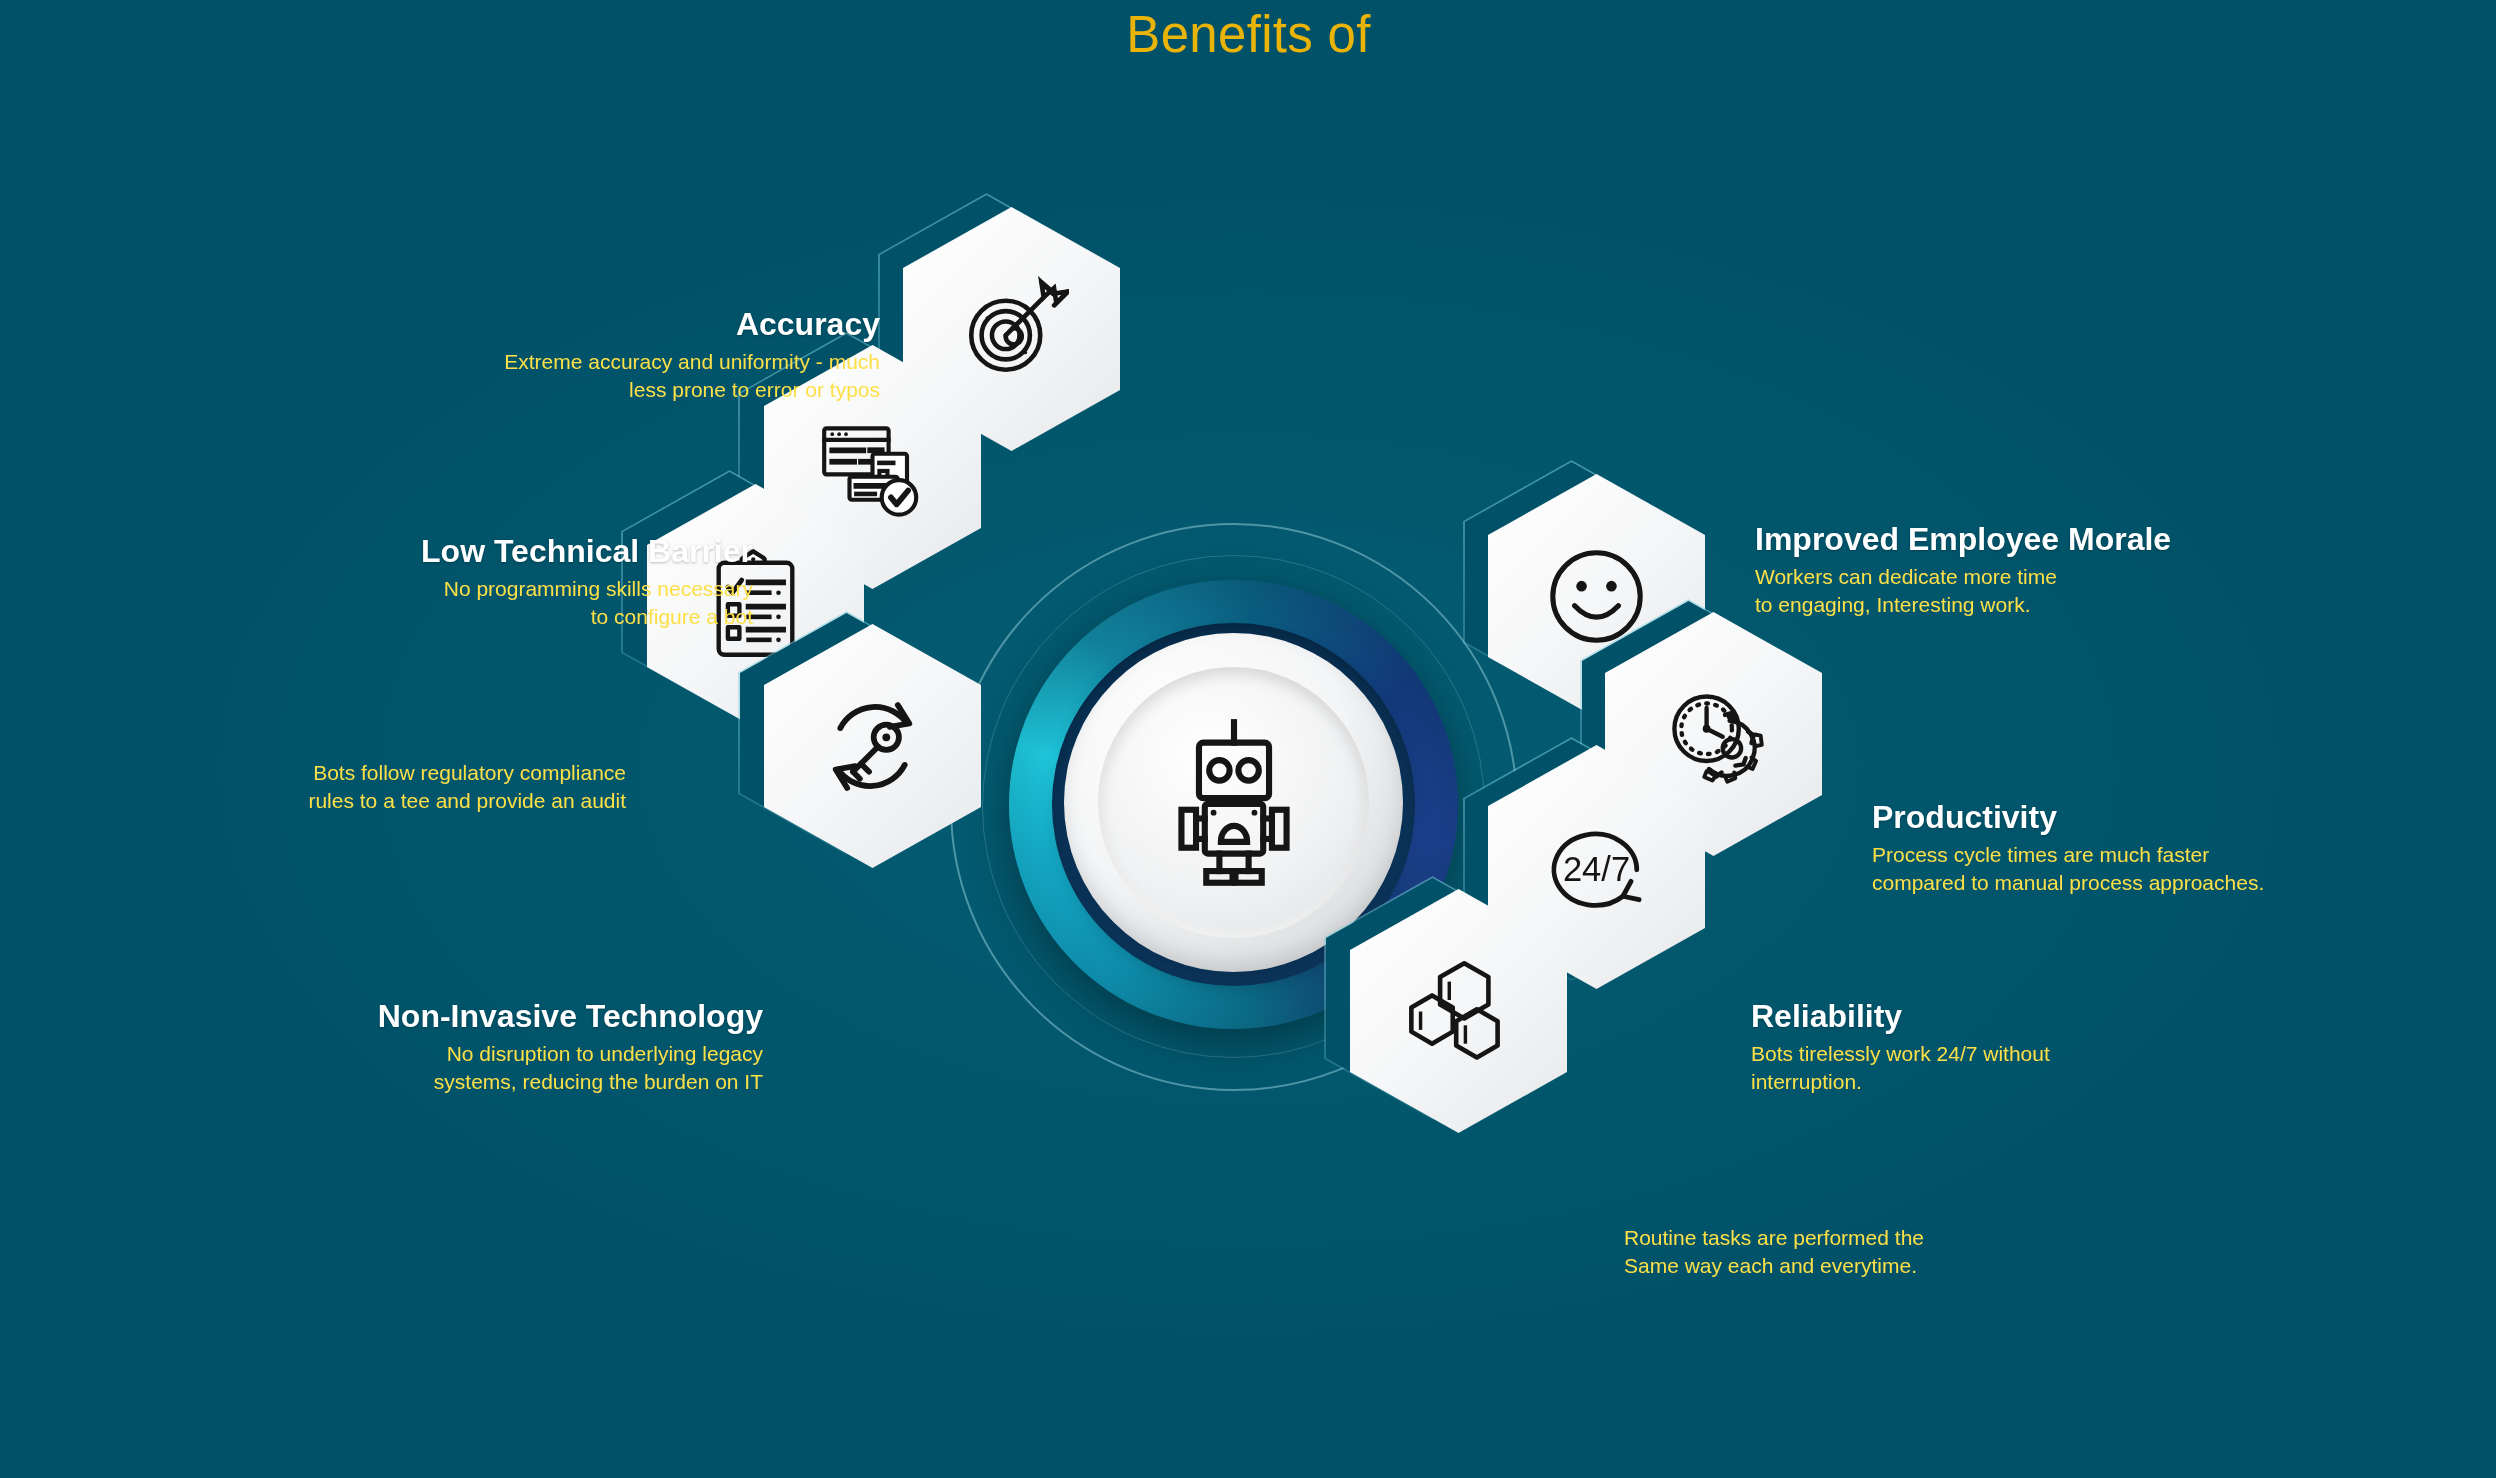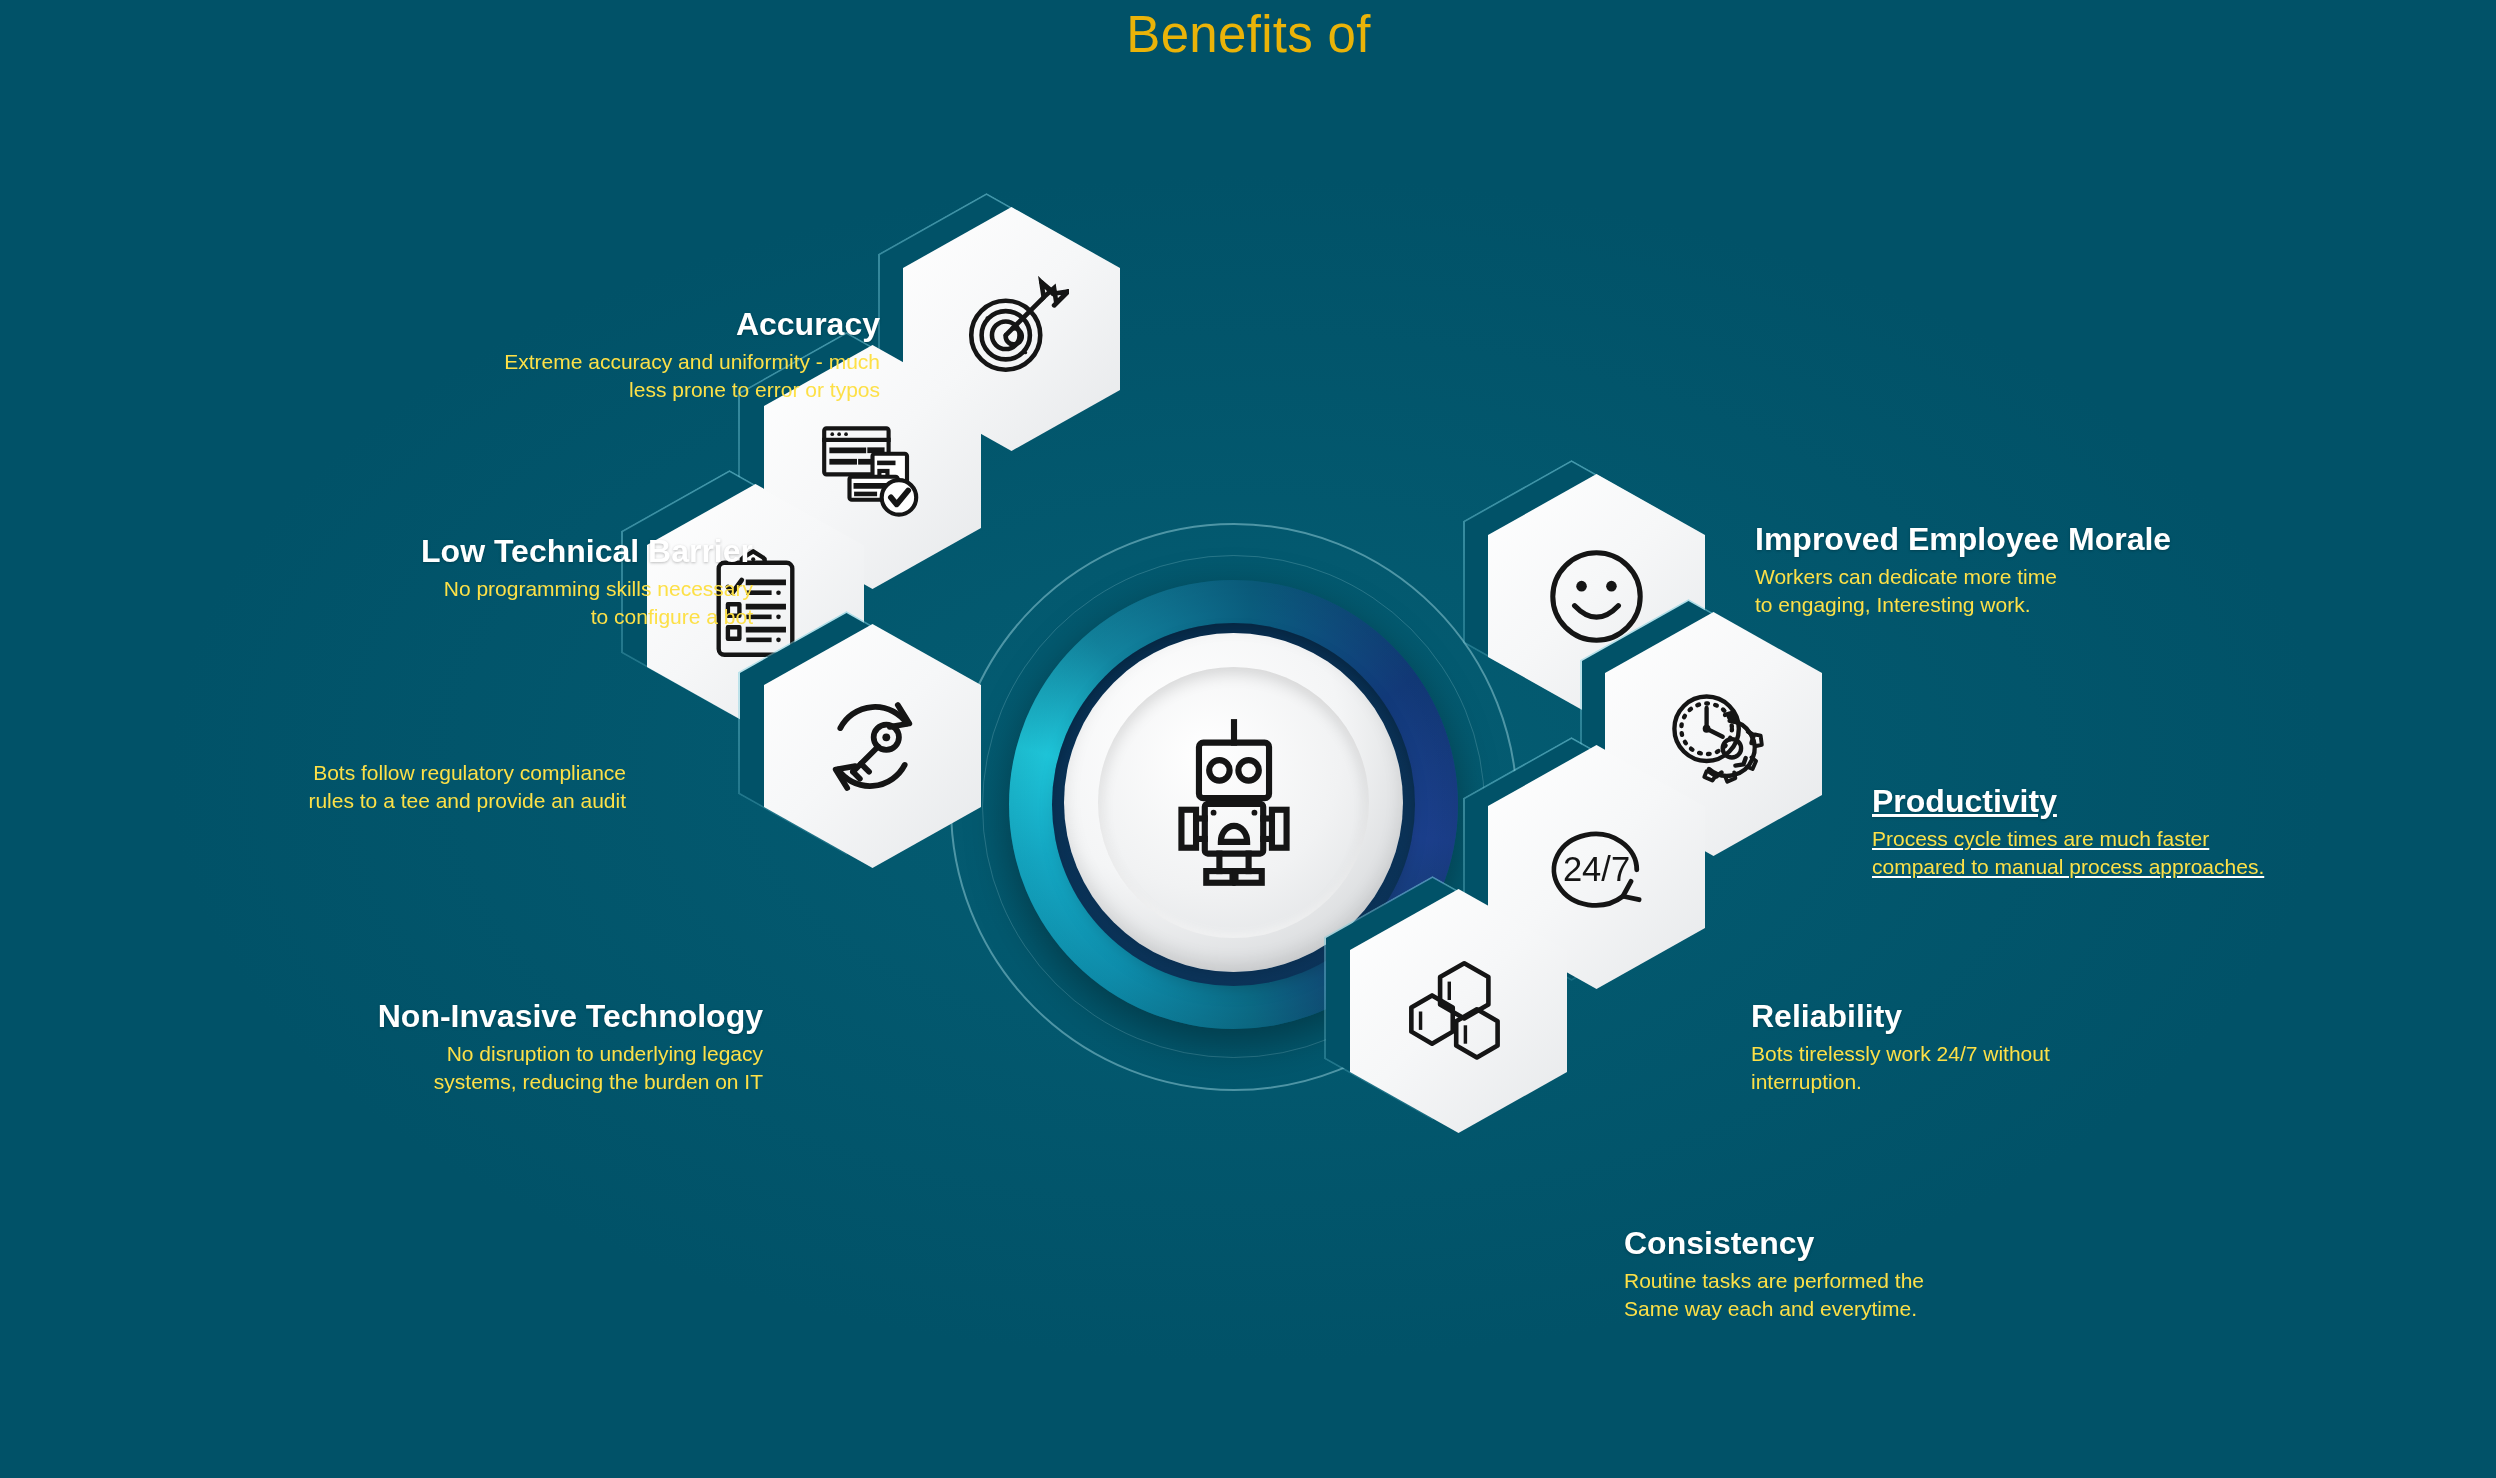--- a/index.html
+++ b/index.html
@@ -305,30 +305,29 @@
   <div class="d">No disruption to underlying legacy</div>
   <div class="d">systems, reducing the burden on IT</div>
 </div>
 
 <div class="lbl right" style="left:1755px;top:520px;width:702px;">
   <div class="h">Improved Employee Morale</div>
   <div class="d">Workers can dedicate more time</div>
   <div class="d">to engaging, Interesting work.</div>
 </div>
 
-<div class="lbl right" style="left:1872px;top:782px;width:624px;text-decoration:underline;">
+<div class="lbl right" style="left:1872px;top:798px;width:624px;">
   <div class="h">Productivity</div>
   <div class="d">Process cycle times are much faster</div>
   <div class="d">compared to manual process approaches.</div>
 </div>
 
 <div class="lbl right" style="left:1751px;top:997px;width:624px;">
   <div class="h">Reliability</div>
   <div class="d">Bots tirelessly work 24/7 without</div>
   <div class="d">interruption.</div>
 </div>
 
 <div class="lbl right" style="left:1624px;top:1224px;width:644px;">
-  <div class="h">Consistency</div>
   <div class="d">Routine tasks are performed the</div>
   <div class="d">Same way each and everytime.</div>
 </div>
 
 
 </body></html>

